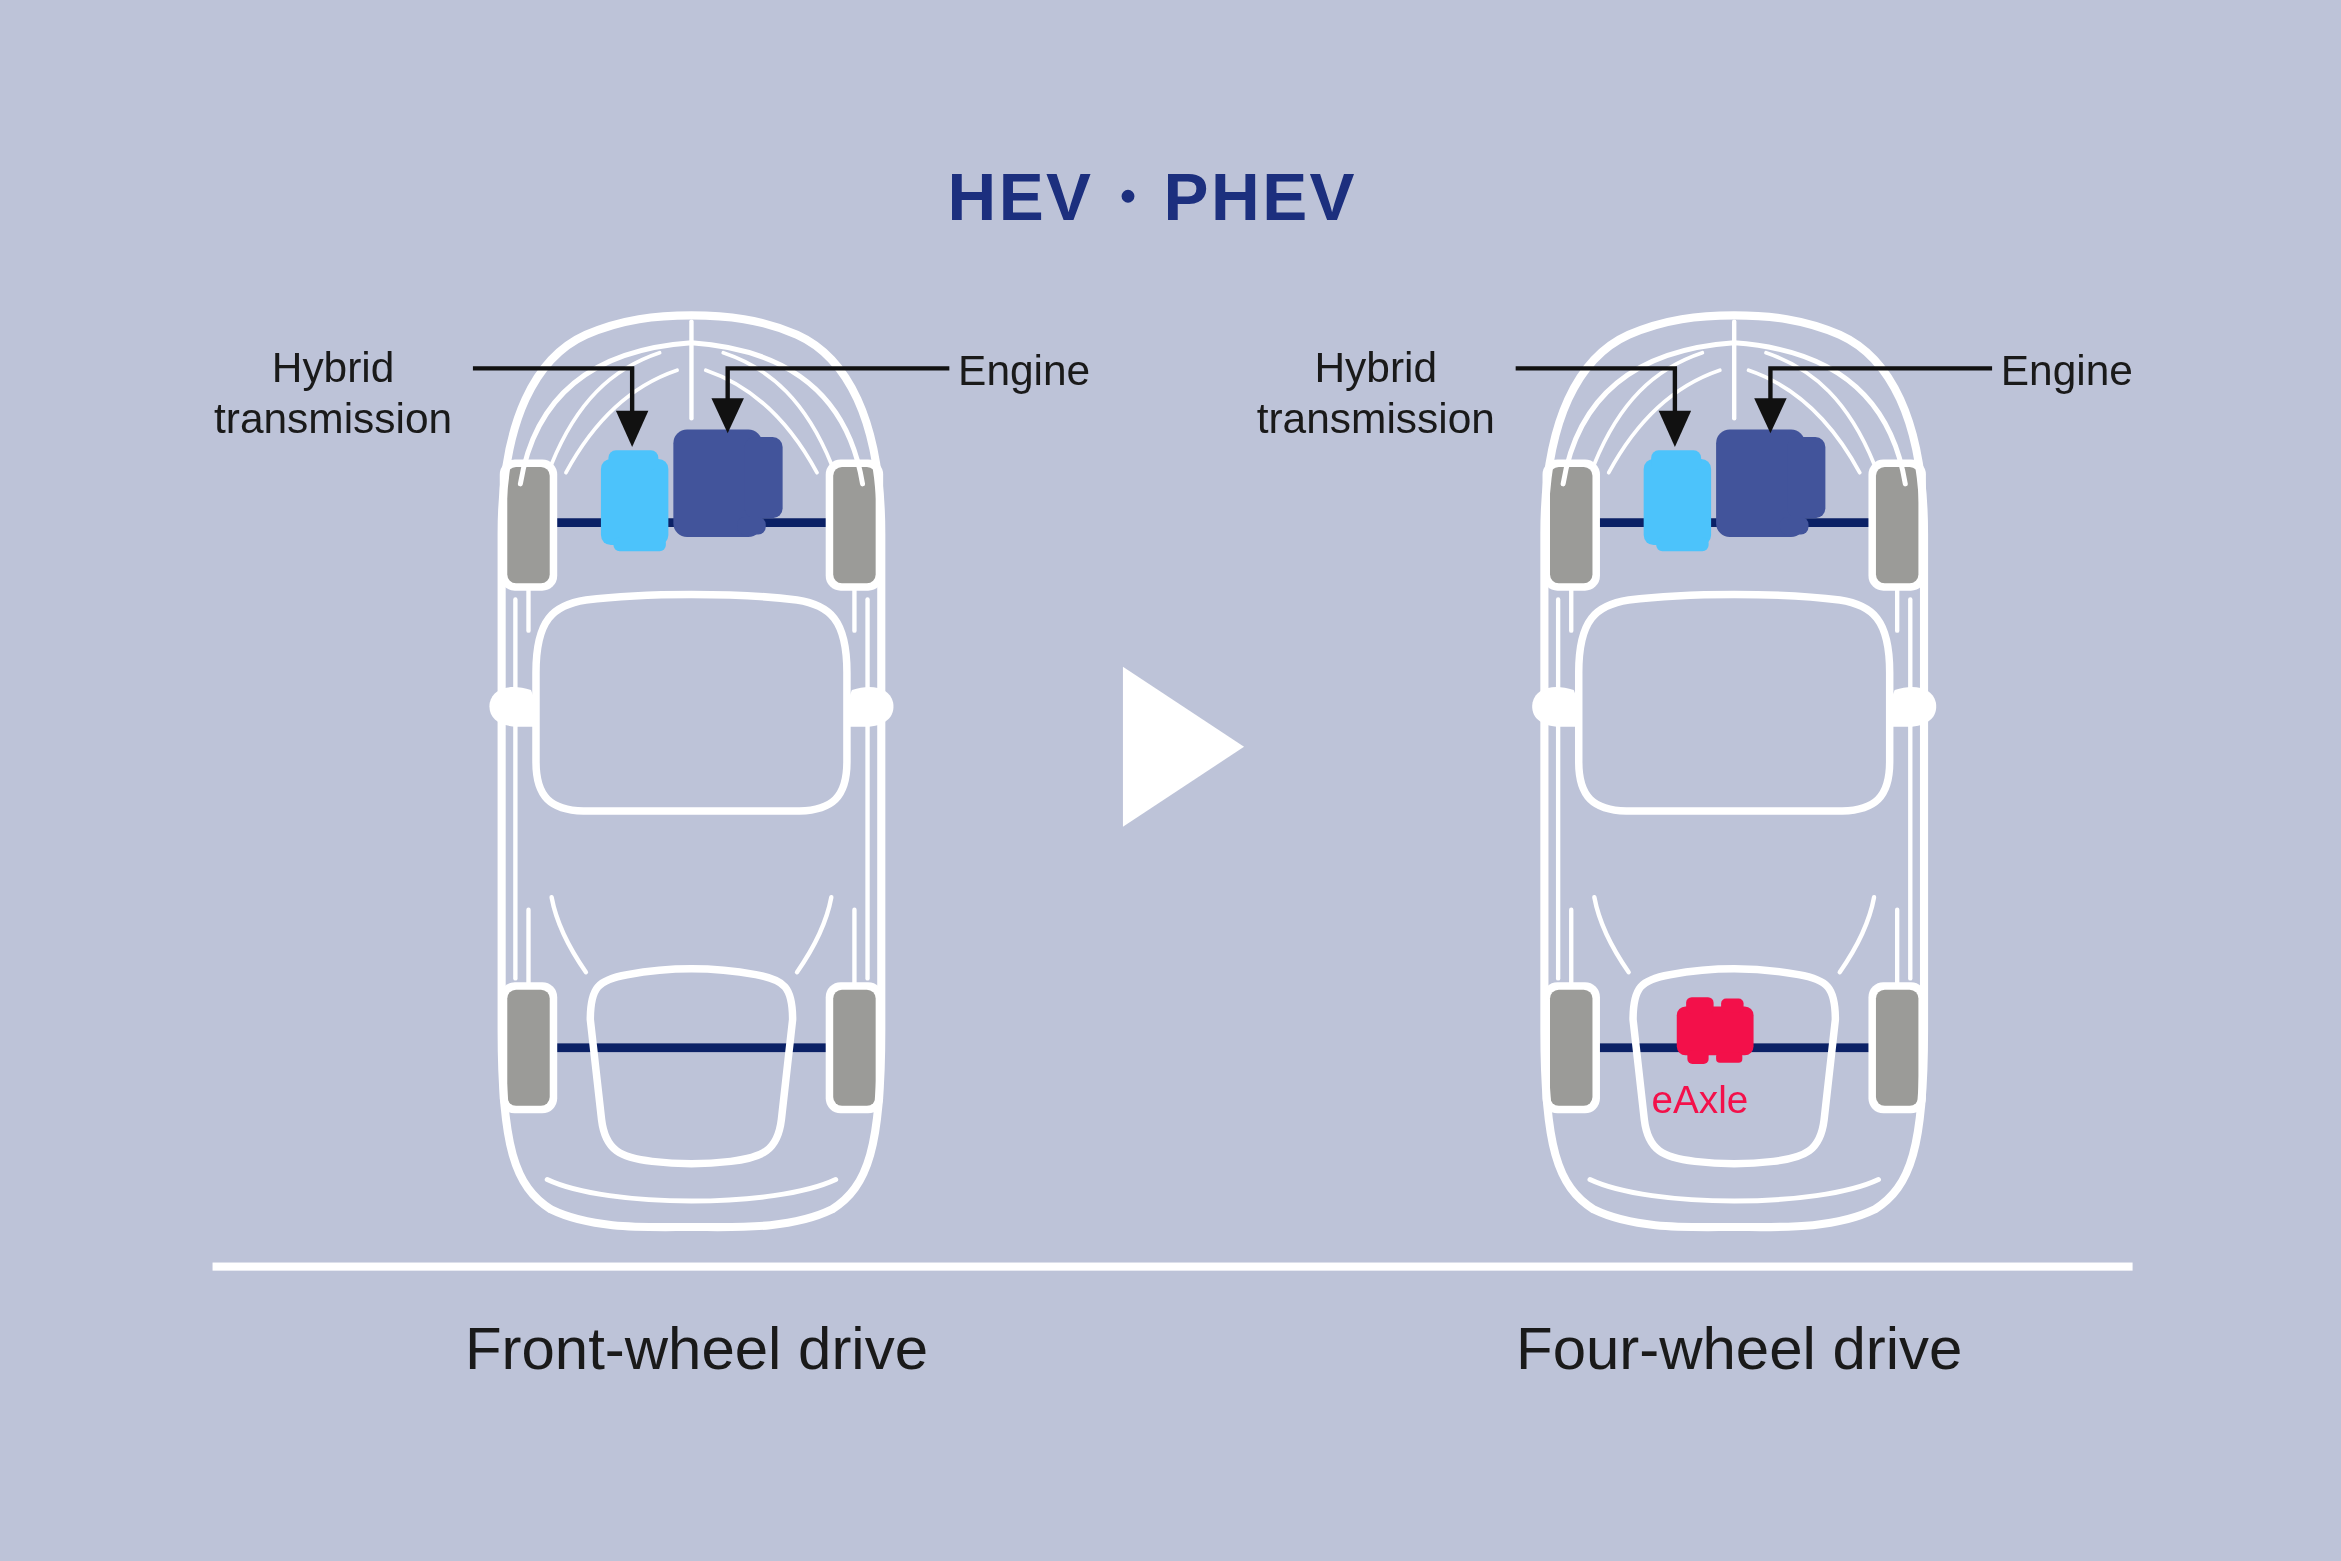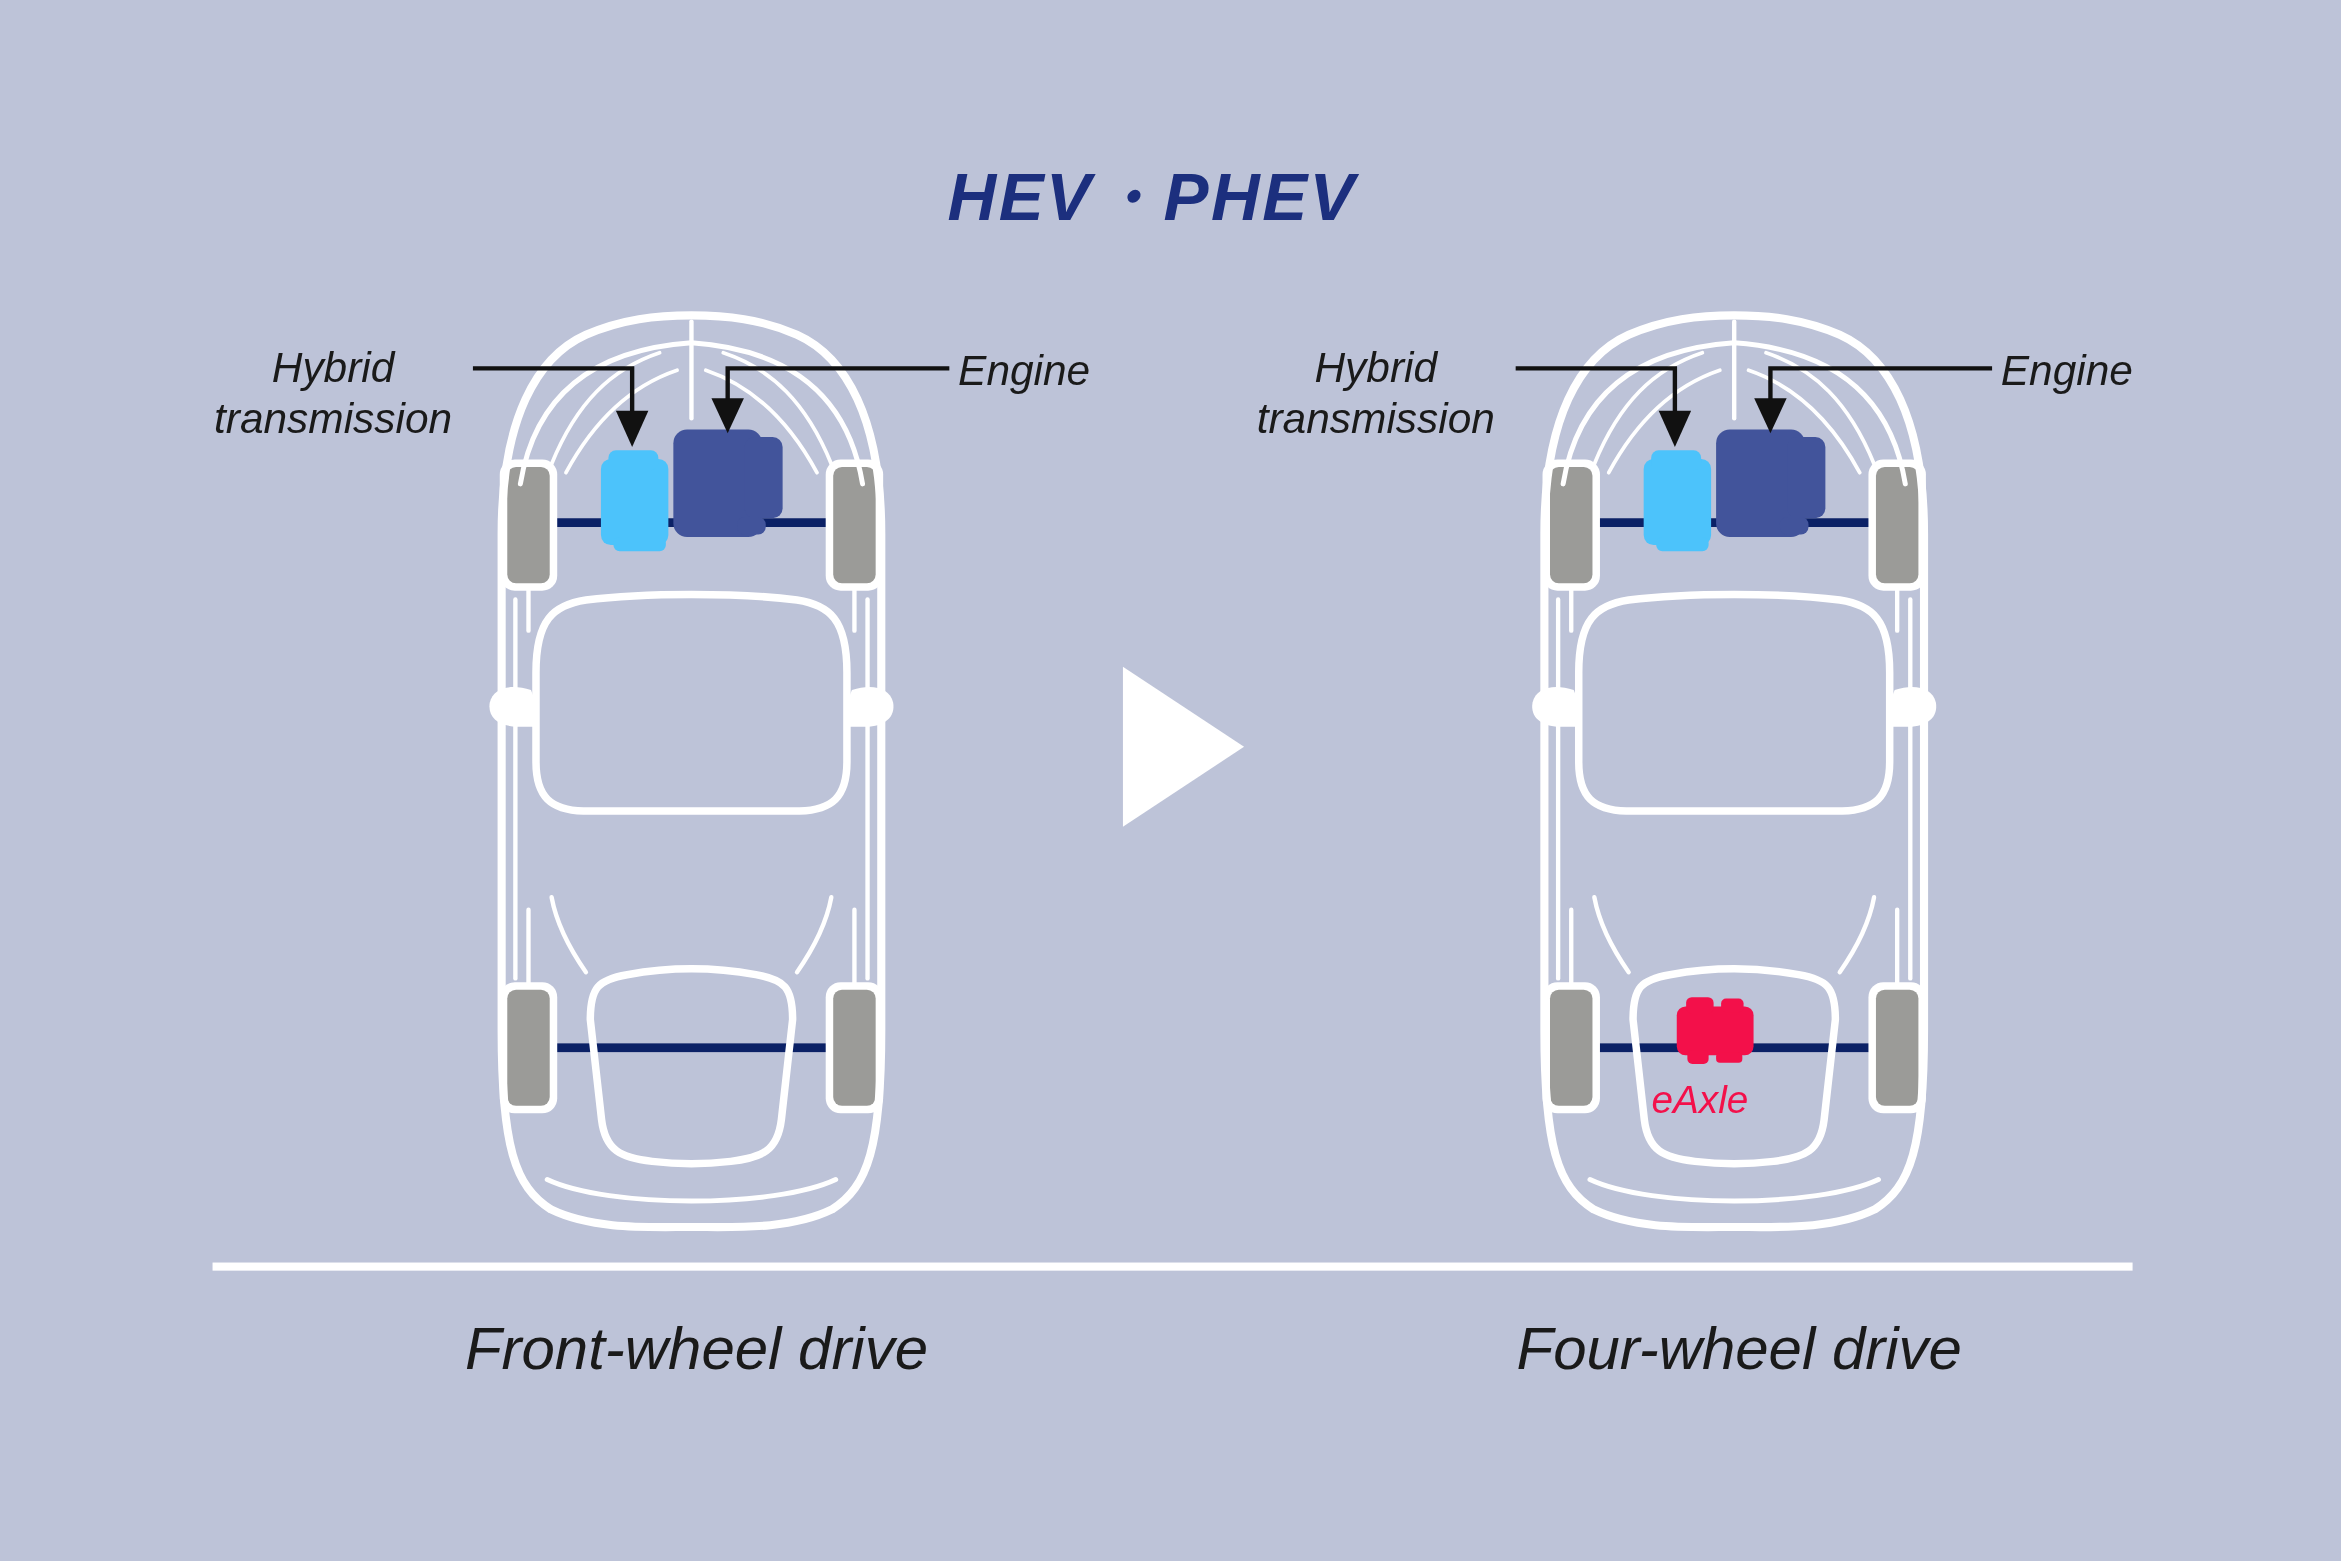--- a/index.html
+++ b/index.html
@@ -2,21 +2,21 @@
 <html style="--bg: #bdc3d8; --title: #1c2f7e; --text: #1a1a1a; --pointer: #111111; --car_line: #ffffff; --wheel: #9b9b98; --axle: #0b2166; --transmission: #4cc3fb; --engine: #42549b; --eaxle: #f3104a; --transform_arrow: #ffffff; --ground: #ffffff;font-size:10px"><head>
 <meta charset="utf-8">
 <style>
   html,body{margin:0;padding:0;}
   body{
     width:2342px;height:1561px;
     font-family:"Liberation Sans", sans-serif;
     background:var(--bg,#bdc3d8);
     overflow:hidden;
   }
-  .canvas{position:relative;width:2342px;height:1561px;background:var(--bg,#bdc3d8);font-style:italic;}
+  .canvas{position:relative;width:2342px;height:1561px;background:var(--bg,#bdc3d8);}
   svg{position:absolute;left:0;top:0;display:block;}
   .title-text{
     font-family:"Liberation Sans", sans-serif;
     font-weight:bold;
     font-size:108px;
     letter-spacing:4px;
     fill:var(--title,#1c2f7e);
   }
   .label-text{
     font-family:"Liberation Sans", sans-serif;

